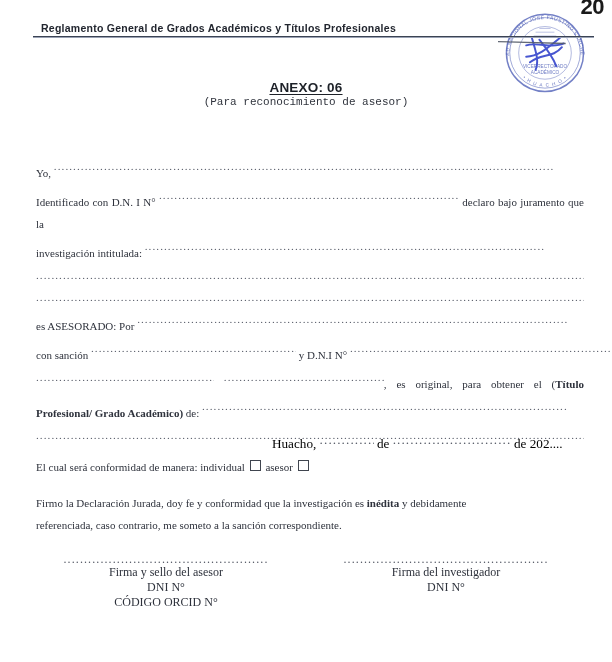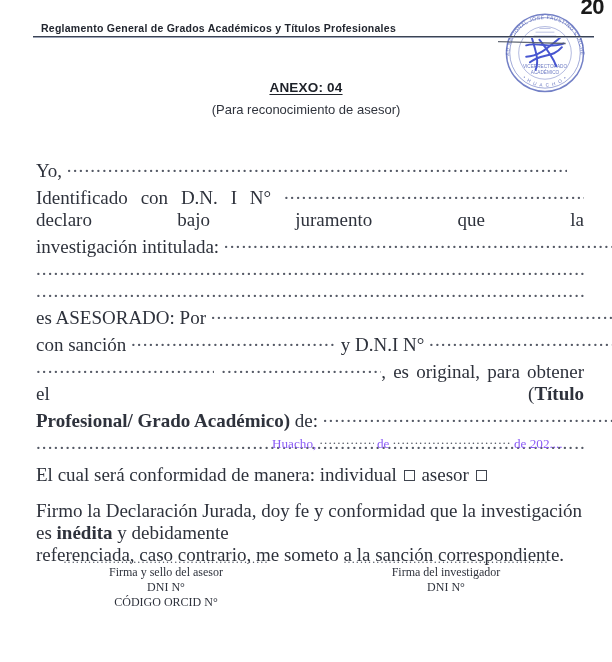--- a/index.html
+++ b/index.html
@@ -78,33 +78,32 @@
     font-family: "Liberation Sans", sans-serif;
     font-weight: bold;
     color: #1d2128;
     display: inline-block;
     text-decoration: underline;
     text-underline-offset: 2px;
   }
   .title-main { font-size: 13.5px; letter-spacing: 0.2px; }
   .title-sub  { font-size: 13.5px; letter-spacing: -0.1px; margin-top: 5px; }
   .title-note {
-    font-family: Liberation Sans, sans-serif;
-    font-size: 13px;
+    font-family: Liberation Mono, monospace;
+    font-size: 11px;
     color: #30343d;
-    margin-top: 6px;
   }
 
   
   .body-block {
     position: absolute;
     top: 155px;
     left: 36px;
     width: 548px;
-    font-size: 19px;
+    font-size: 11px;
     line-height: 22px;
     color: #2e323c;
     z-index: 3;
   }
   .para { margin: 0; }
   .gap-sm { height: 10px; }
   .gap-md { height: 14px; }
 
   .line { white-space: nowrap; }
   .just {
@@ -151,21 +150,21 @@
     vertical-align: 0px;
     margin: 0 2px;
   }
 
   
   .place-line {
     position: absolute;
     top: 432px;
     left: 272px;
     font-size: 13.2px;
-    color: #8b5cf6;
+    color: #000000;
     white-space: nowrap;
     z-index: 3;
   }
 
   
   .signatures {
     position: absolute;
     top: 552px;
     left: 0;
     width: 612px;
@@ -231,21 +230,21 @@
       <path d="M36,36 C40,50 44,60 40,70"></path>
       <path d="M34,62 C46,52 58,58 68,46"></path>
       <path d="M44,38 C52,48 58,56 62,66"></path>
       <path d="M30,56 C44,56 56,44 66,36"></path>
     </g>
     <path d="M0,40 L72,42" stroke="#3b4353" stroke-width="1.4" opacity="0.9"></path>
   </svg>
 </div>
 
 <div class="title-block">
-  <div><span class="title-main">ANEXO: 04</span></div>
+  <div><span class="title-main">ANEXO: 06</span></div>
   <div class="title-note">(Para reconocimiento de asesor)</div>
 </div>
 
 <div class="body-block">
 
   <div class="para line">
     <span>Yo,</span>
     <span class="dots d-xxl"></span>
   </div>
 

